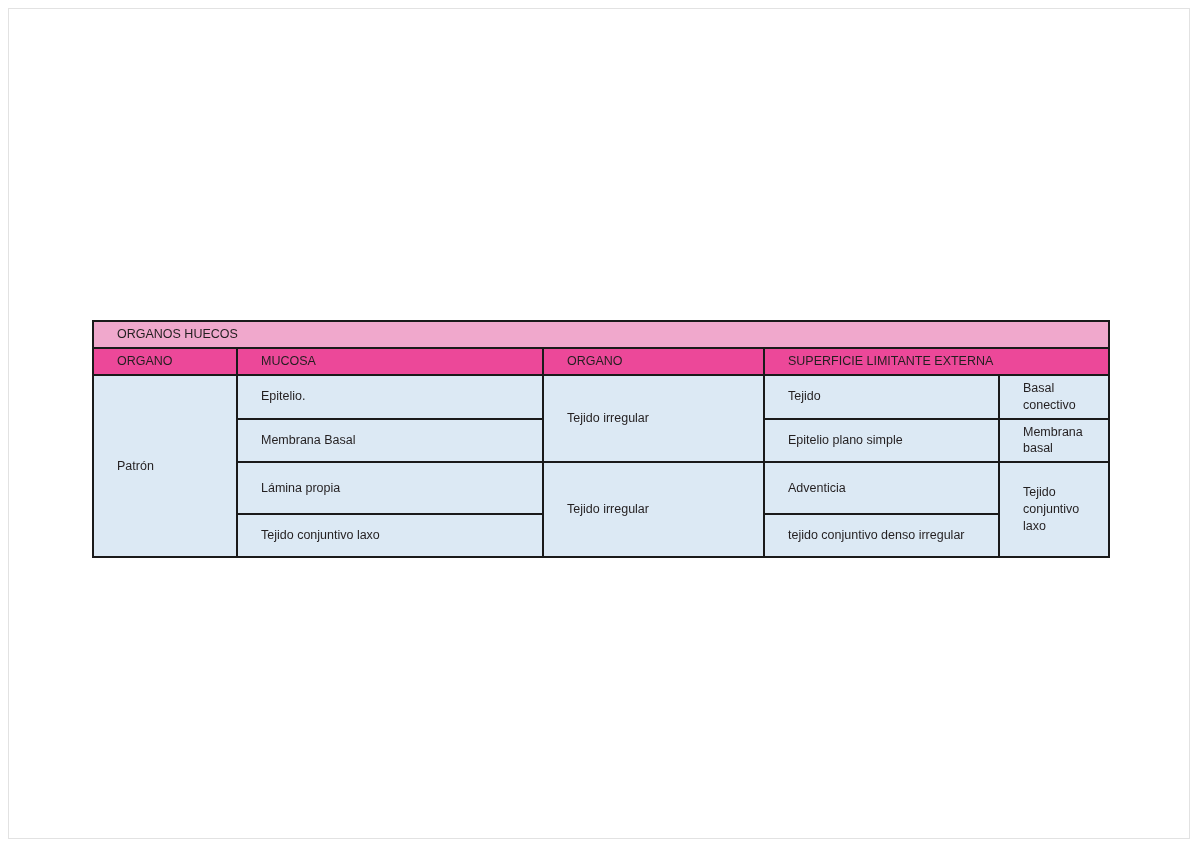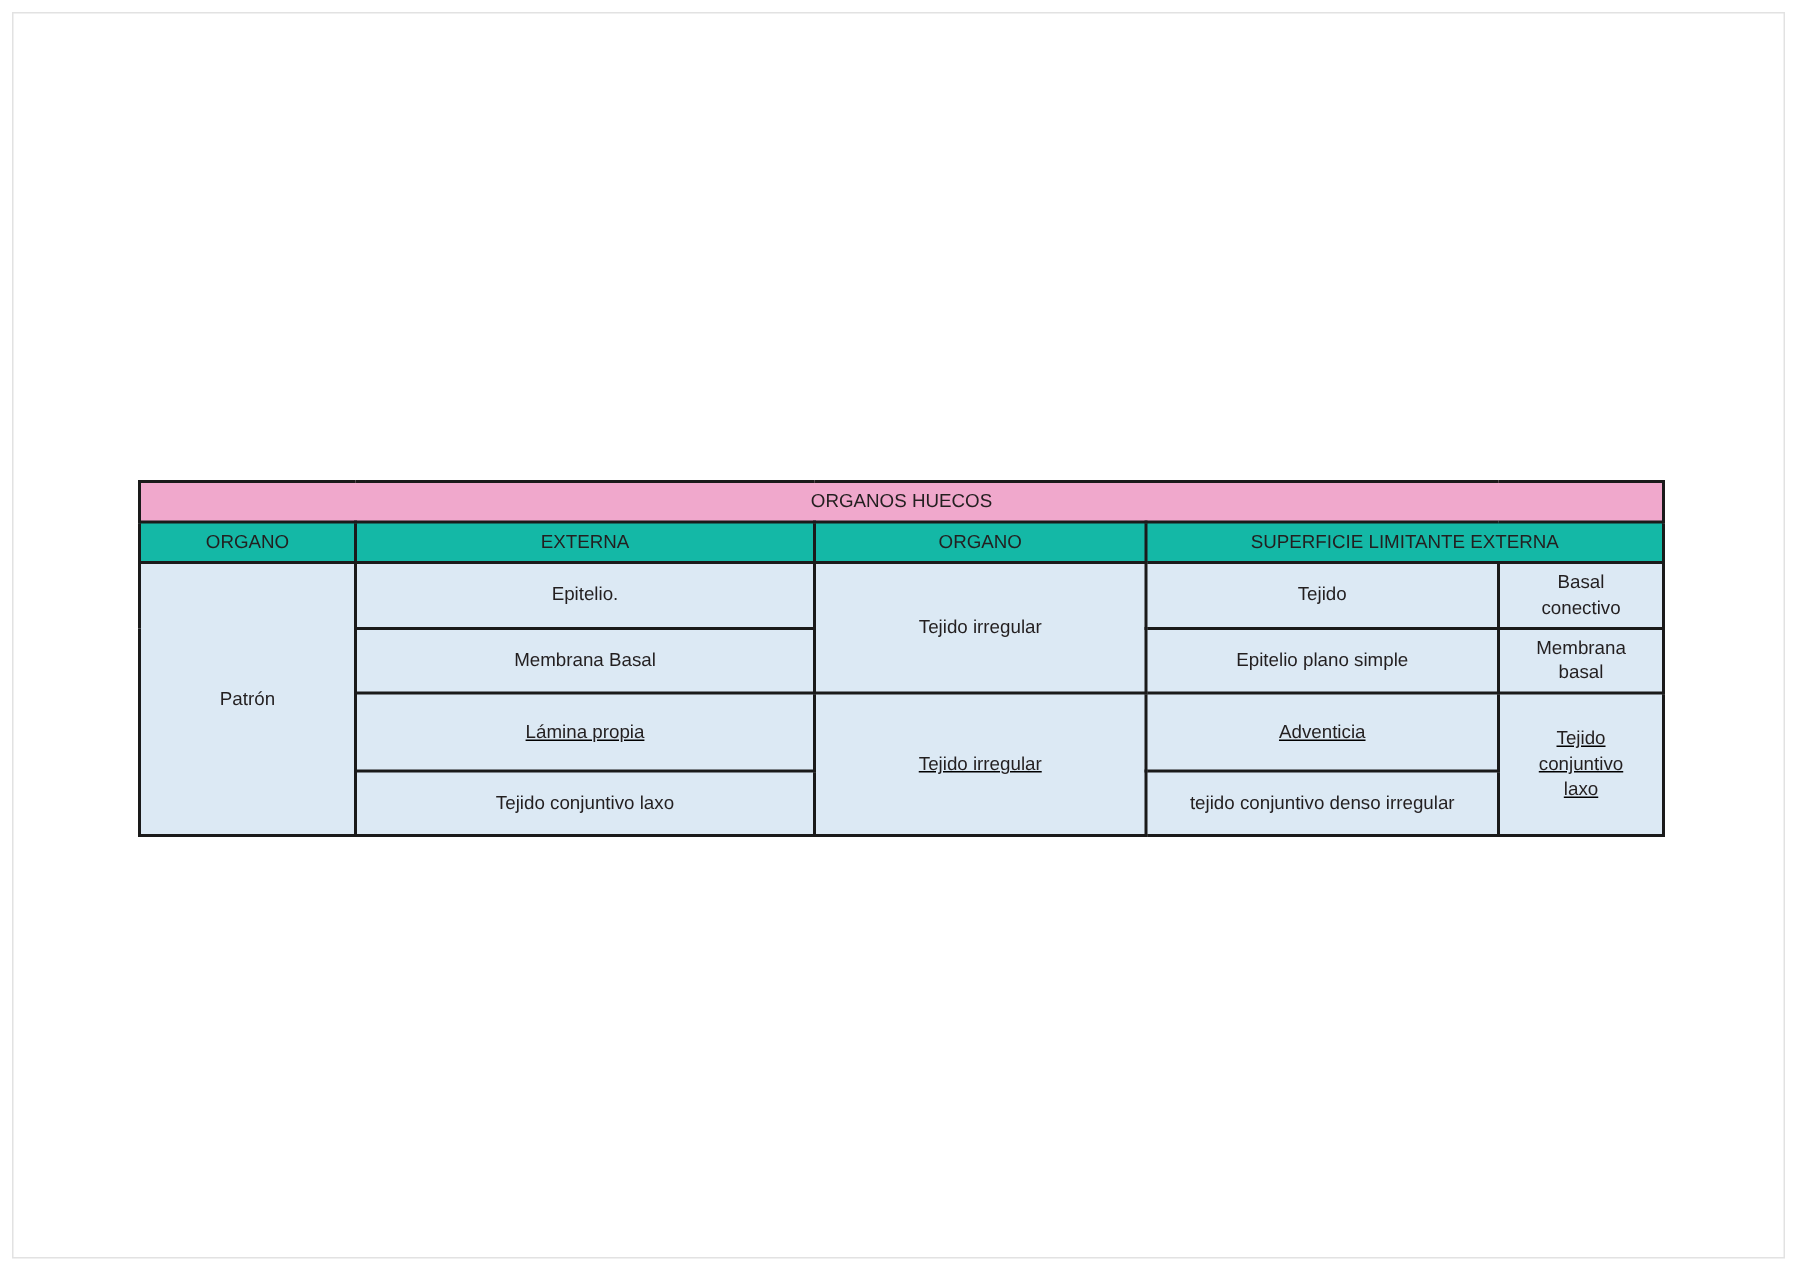--- a/index.html
+++ b/index.html
@@ -36,55 +36,55 @@
 
   table.organos {
     border-collapse: collapse;
     table-layout: fixed;
     width: 1016px;
     border: 2px solid #000000;
   }
 
   table.organos td {
     border: 2px solid #1a1a1a;
-    text-align: center;
+    text-align: left;
     vertical-align: middle;
     color: #231f20;
     font-size: 12.5px;
     line-height: 1.35;
     padding: 4px 23px;
     box-sizing: border-box;
     word-wrap: break-word;
   }
 
   td.title-cell {
     background: #f0a8cc;
     height: 22px;
     font-size: 12.5px;
   }
 
   td.head-cell {
-    background: #14b8a6;
+    background: #ec4899;
     height: 22px;
     font-size: 12.5px;
   }
 
   td.body-cell {
     background: #dce9f4;
   }
 
   
   col.c-organo    { width: 144px; }
   col.c-mucosa    { width: 306px; }
   col.c-media     { width: 221px; }
   col.c-sle-a     { width: 235px; }
   col.c-sle-b     { width: 110px; }
 
   .r-tall  { height: 43px; }
-  .r-tall2 { height: 52px; text-decoration: underline; }
+  .r-tall2 { height: 52px; }
 </style>
 </head>
 <body>
 
 <div id="page-frame"></div>
 
 <div id="table-wrap">
   <table class="organos">
     <colgroup>
       <col class="c-organo">
@@ -94,21 +94,21 @@
       <col class="c-sle-b">
     </colgroup>
     <tbody>
 
       <tr>
         <td class="title-cell" colspan="5">ORGANOS HUECOS</td>
       </tr>
 
       <tr>
         <td class="head-cell">ORGANO</td>
-        <td class="head-cell">EXTERNA</td>
+        <td class="head-cell">MUCOSA</td>
         <td class="head-cell">ORGANO</td>
         <td class="head-cell" colspan="2">SUPERFICIE LIMITANTE EXTERNA</td>
       </tr>
 
       <tr class="r-tall">
         <td class="body-cell" rowspan="4">Patrón</td>
         <td class="body-cell">Epitelio.</td>
         <td class="body-cell" rowspan="2">Tejido irregular</td>
         <td class="body-cell">Tejido</td>
         <td class="body-cell">Basal conectivo</td>

